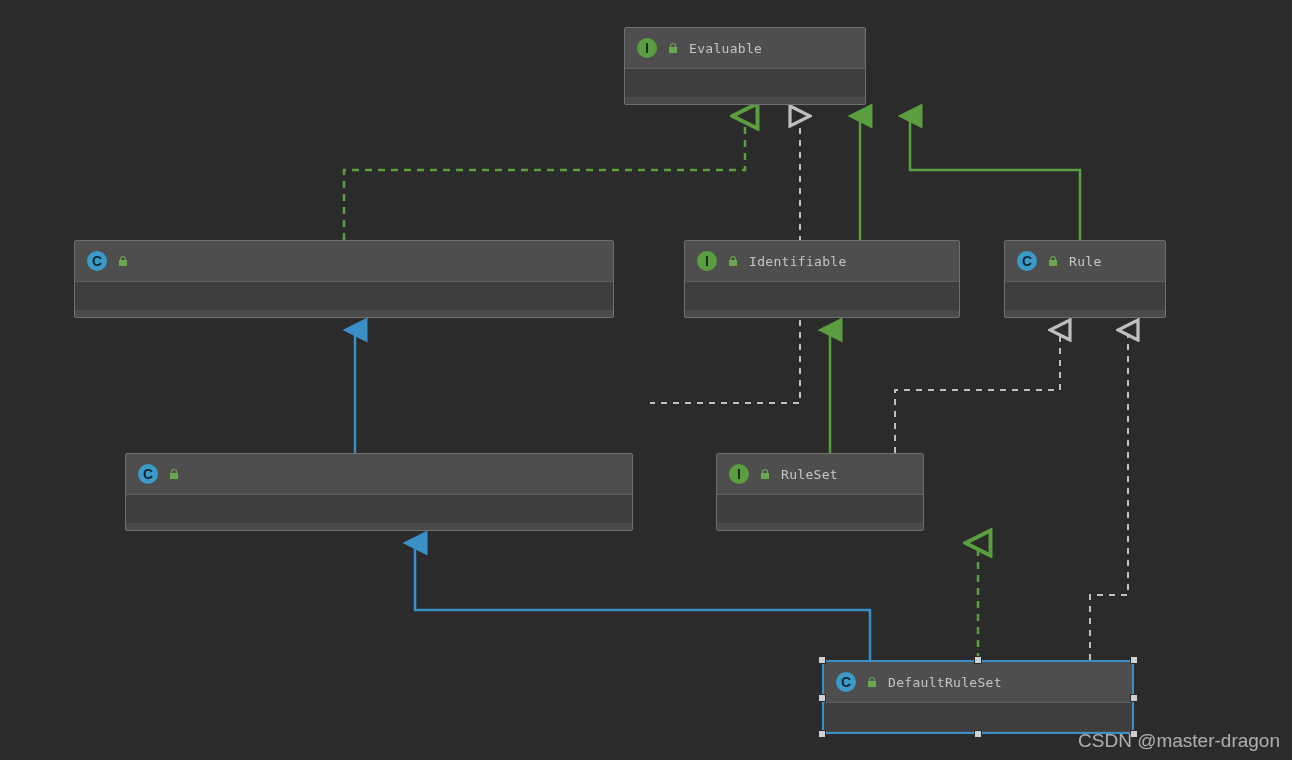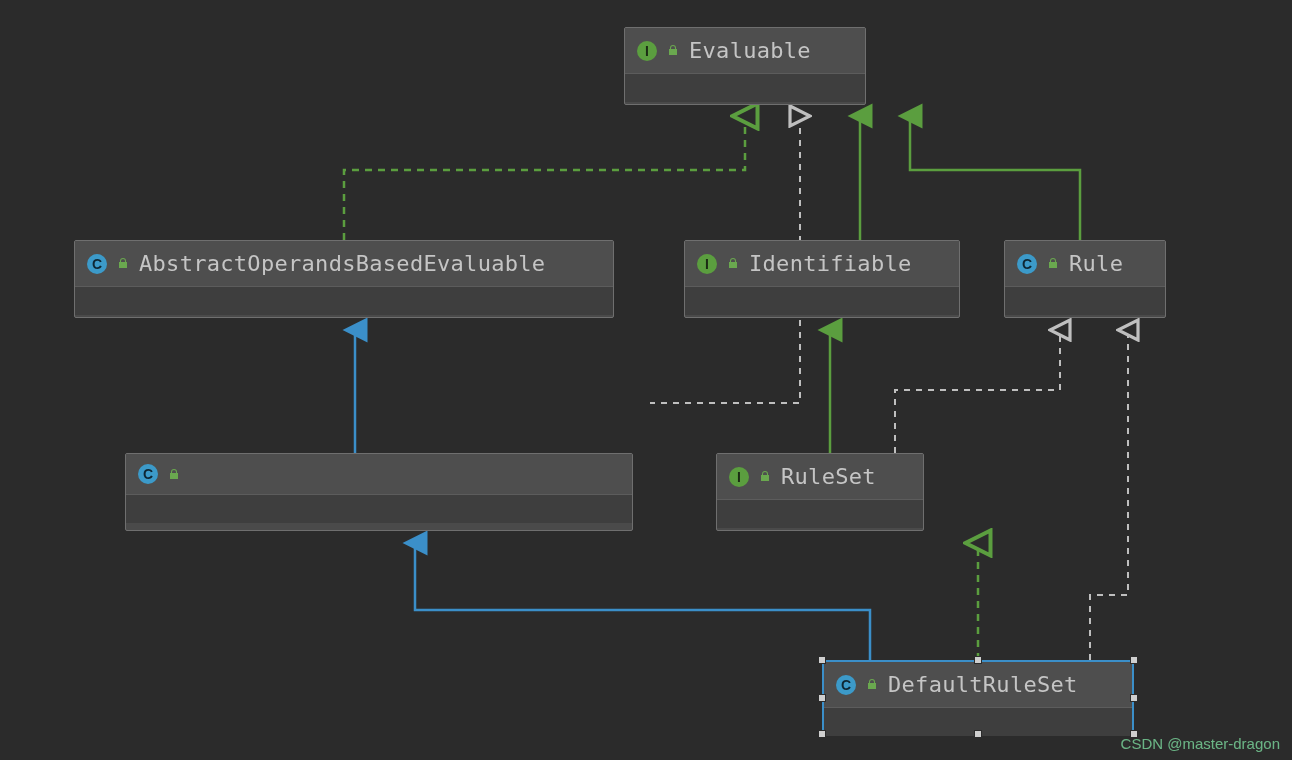--- a/index.html
+++ b/index.html
@@ -58,42 +58,42 @@
   }
   .type-I { background: #5b9e3f; color: #1b2b14; }
   .type-C { background: #3c9ac9; color: #0e2633; }
   .lock-icon {
     width: 12px;
     height: 12px;
     flex-shrink: 0;
   }
   .name {
     color: #c5c5c5;
-    font-size: 22px;
+    font-size: 13px;
     letter-spacing: 0.3px;
     white-space: nowrap;
   }
   .node.selected {
     border: 2px solid #3b8fc9;
   }
   .sel-handle {
     position: absolute;
     width: 8px;
     height: 8px;
     background: #cfcfcf;
     border: 1px solid #2b2b2b;
     box-sizing: border-box;
   }
   .watermark {
     position: absolute;
     right: 12px;
     bottom: 8px;
-    color: #86efac;
+    color: #e5e5e5;
     font-family: sans-serif;
-    font-size: 15px;
+    font-size: 19px;
     opacity: .7;
     margin-top: 44px;
   }
 </style>
 </head>
 <body>
 <div class="canvas">
 
 <svg class="edges">
   <defs>
@@ -142,21 +142,20 @@
   </div>
   <div class="body"></div>
 </div>
 
 <div class="node" id="n-aob" style="left: 74px; top: 240px; width: 540px; height: 78px;">
   <div class="header">
     <span class="type-icon type-C">C</span>
     <span><svg class="lock-icon" viewBox="0 0 12 12">
             <path fill="#6aa84f" d="M3 5V4a3 3 0 016 0v1h1v6H2V5h1zm1 0h4V4a2 2 0 00-4 0v1z"></path>
           </svg></span>
-    <span class="name">AbstractOperandsBasedEvaluable</span>
   </div>
   <div class="body"></div>
 </div>
 
 <div class="node" id="n-identifiable" style="left: 684px; top: 240px; width: 276px; height: 78px;">
   <div class="header">
     <span class="type-icon type-I">I</span>
     <span><svg class="lock-icon" viewBox="0 0 12 12">
             <path fill="#6aa84f" d="M3 5V4a3 3 0 016 0v1h1v6H2V5h1zm1 0h4V4a2 2 0 00-4 0v1z"></path>
           </svg></span>

